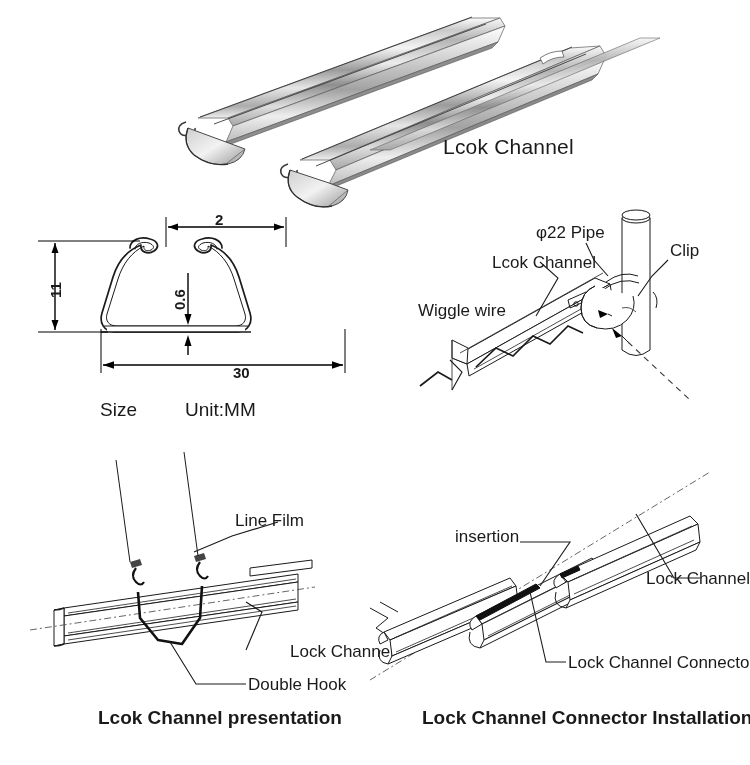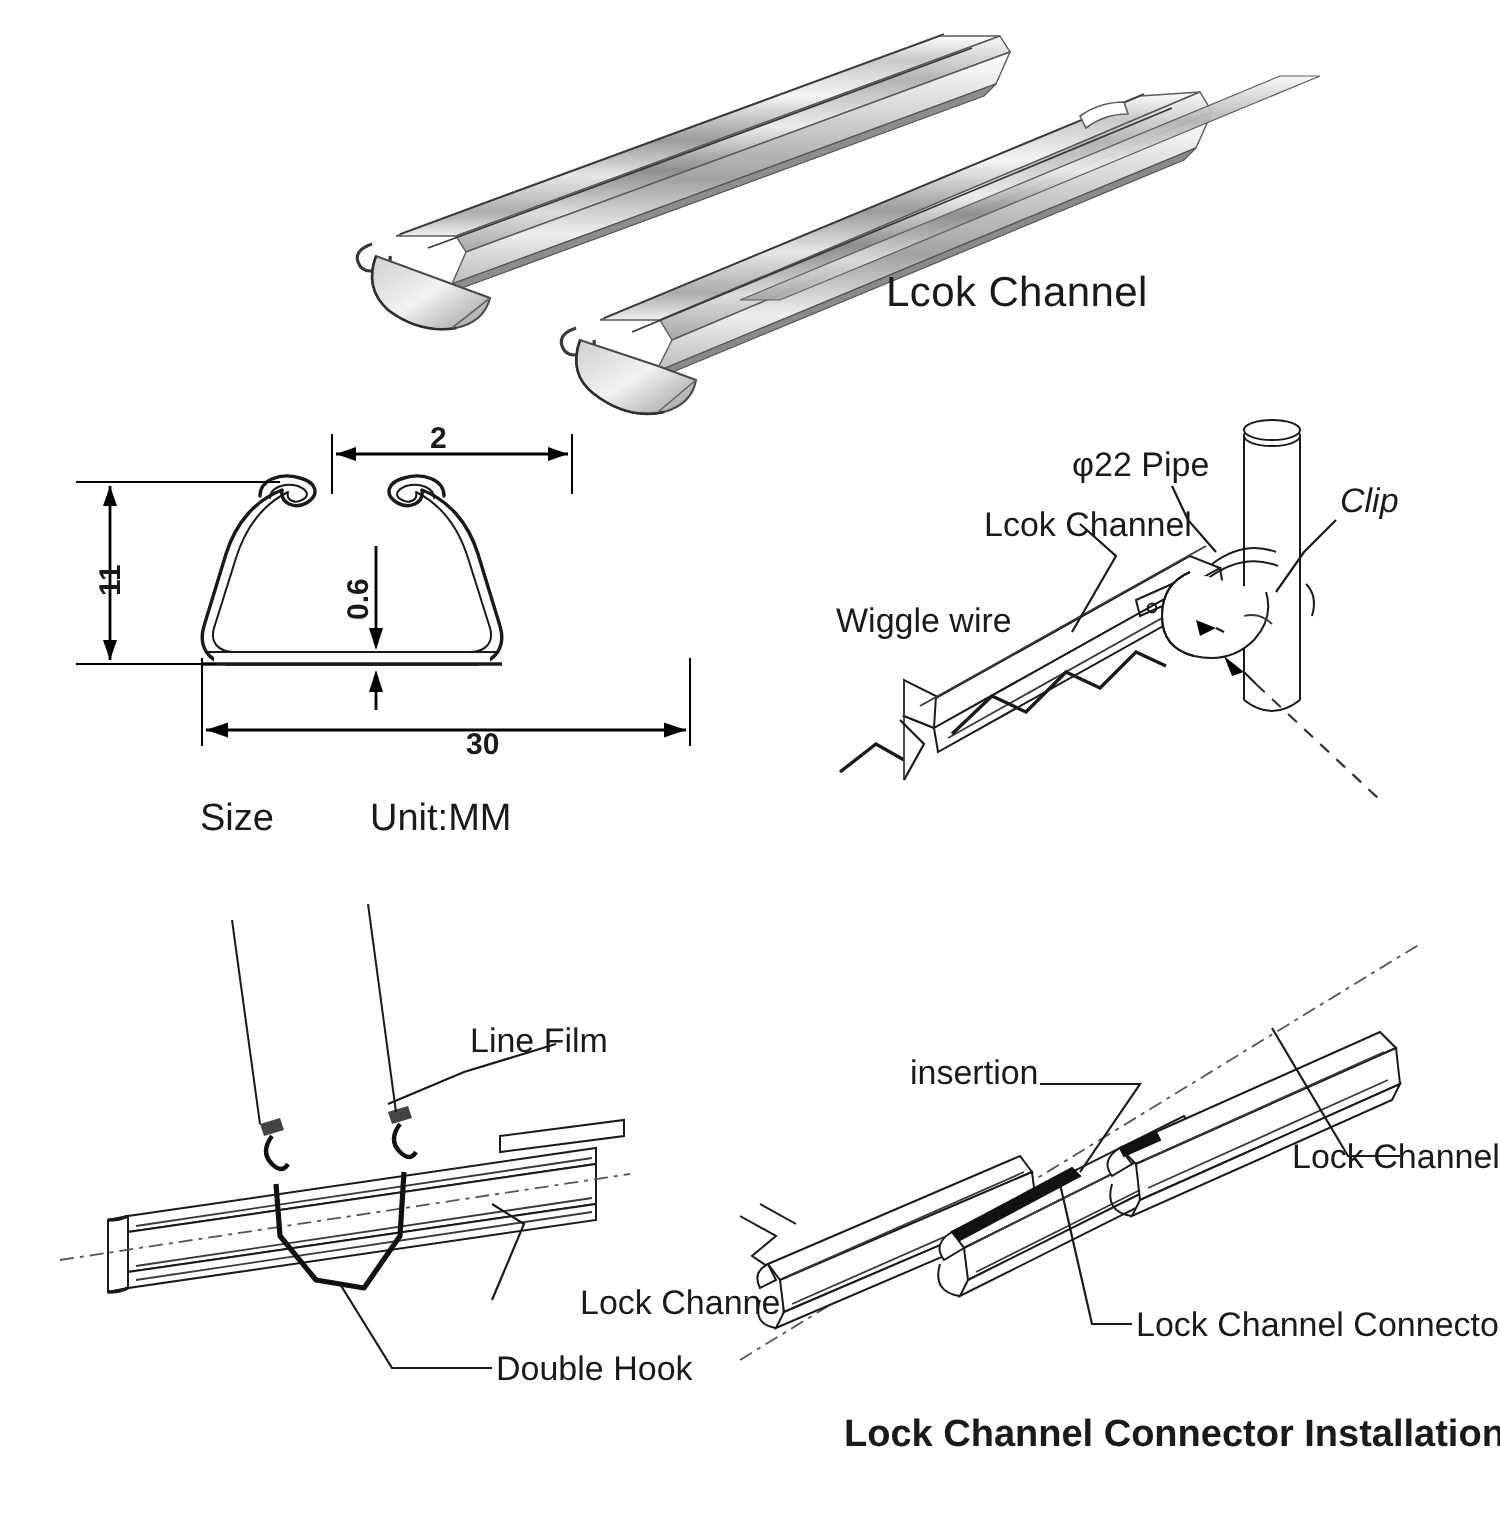--- a/index.html
+++ b/index.html
@@ -260,21 +260,21 @@
 
       <g>
         <path d="M 196 43 L 204 60 L 218 76" class="lead"></path>
         <path d="M 278 60 L 262 76 L 248 96" class="lead"></path>
         <path d="M 150 62 L 168 78 L 146 116" class="lead"></path>
         <path d="M 60 160 L 72 172 L 62 190" class="lead"></path>
       </g>
     </svg>
 
     <div class="label lbl-note" style="left:146px; top:24px;">φ22 Pipe</div>
-    <div class="label lbl-note" style="left:280px; top:42px;font-style:italic;">Clip</div>
+    <div class="label lbl-note" style="left:280px; top:42px;">Clip</div>
     <div class="label lbl-note" style="left:102px; top:54px;">Lcok Channel</div>
     <div class="label lbl-note" style="left:28px; top:102px;">Wiggle wire</div>
   </div>
 
   <div class="panel" style="left:50px; top:450px; width:360px; height:290px;">
     <svg width="360" height="290" viewBox="0 0 360 290">
 
       <g>
         <path d="M 14 158 L 248 124 L 248 132 L 14 166 Z" class="fillw ln"></path>
         <path d="M 14 166 L 248 132 L 248 152 L 14 186 Z" class="fillw ln"></path>
@@ -317,20 +317,21 @@
         <path d="M 228 72 L 182 86 L 144 102" class="lead"></path>
         <path d="M 196 200 L 212 162 L 196 152" class="lead"></path>
         <path d="M 196 234 L 146 234 L 120 192" class="lead"></path>
       </g>
     </svg>
 
     <div class="label lbl-note" style="left:185px; top:62px;">Line Film</div>
     <div class="label lbl-note" style="left:240px; top:193px;">Lock Channel</div>
     <div class="label lbl-note" style="left:198px; top:226px;">Double Hook</div>
 
+    <div class="label lbl-caption" style="left:48px; top:258px;">Lcok Channel presentation</div>
   </div>
 
   <div class="panel" style="left:380px; top:450px; width:370px; height:290px;">
     <svg width="370" height="290" viewBox="0 0 370 290">
 
       <line x1="-10" y1="230" x2="330" y2="22" class="dash"></line>
 
       <g>
         <path d="M 4 182 L 130 128 L 136 136 L 10 190 Z" class="fillw ln"></path>
         <path d="M 10 190 L 136 136 L 138 152 L 12 206 Z" class="fillw ln"></path>

